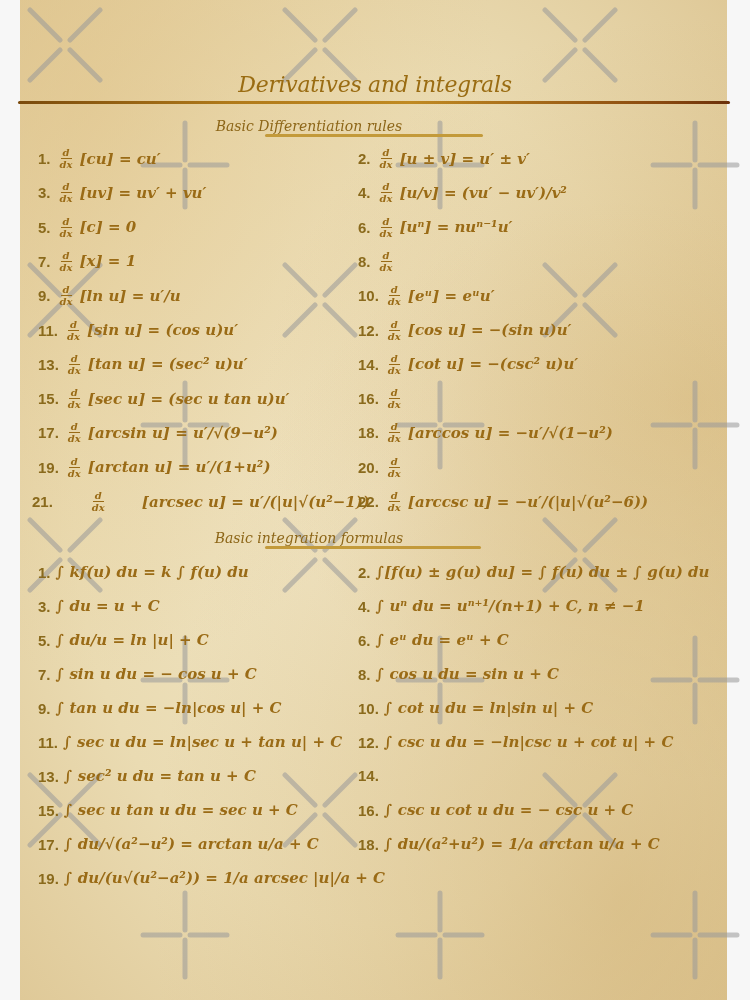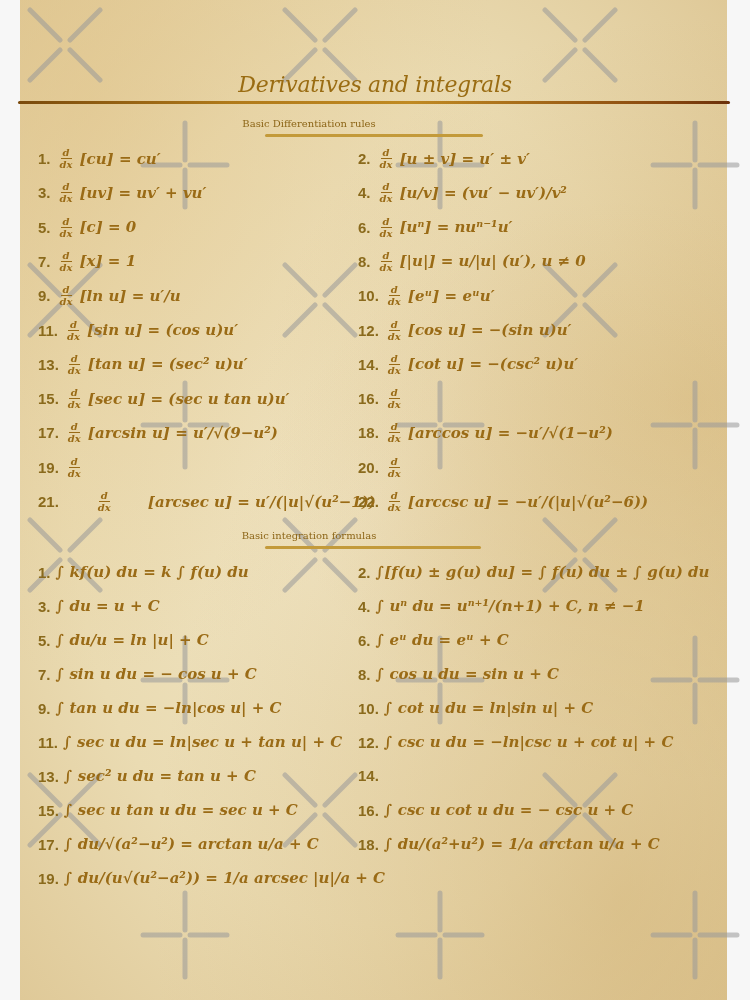--- a/index.html
+++ b/index.html
@@ -20,21 +20,21 @@
     font-family:"DejaVu Serif", serif; font-style:italic; font-size:22px; color:#9a6c12;
     letter-spacing:-0.3px;
   }
   .title-rule {
     position:absolute; left:18px; top:101px; width:712px; height:3px;
     background:linear-gradient(90deg,#7a4a0c,#b07a1a 30%,#c08a22 55%,#8a4a10 90%,#6a300a);
     border-radius:2px;
   }
   .section-head {
     position:absolute; left:0; width:618px; text-align:center;
-    font-family:"DejaVu Serif", serif; font-size:10px; color:#8d6618;
+    font-family:"DejaVu Serif", serif; font-style:italic; font-size:14px; color:#8d6618;
   }
   .section-rule {
     position:absolute; height:3px; background:#c39a3a; border-radius:2px;
   }
   .formula {
     position:absolute; font-family:"DejaVu Serif", serif; font-size:15px; font-weight:bold;
     color:#9a6b16; white-space:nowrap; display:flex; align-items:center; gap:3px;
     font-style:italic;
   }
   .formula .num {
@@ -314,21 +314,20 @@
         <span class="d">dx</span>
       </span>
       <span>[x] = 1</span>
     </div>
     <div class="formula" style="left: 358px; top: 249.9px;">
       <span class="num">8.</span>
       <span class="frac">
         <span class="n">d</span>
         <span class="d">dx</span>
       </span>
-      <span>[|u|] = u/|u| (u′), u ≠ 0</span>
     </div>
     <div class="formula" style="left: 38px; top: 284.2px;">
       <span class="num">9.</span>
       <span class="frac">
         <span class="n">d</span>
         <span class="d">dx</span>
       </span>
       <span>[ln u] = u′/u</span>
     </div>
     <div class="formula" style="left: 358px; top: 284.2px;">
@@ -401,29 +400,30 @@
         <span class="d">dx</span>
       </span>
       <span>[arccos u] = −u′/√(1−u²)</span>
     </div>
     <div class="formula" style="left: 38px; top: 455.7px;">
       <span class="num">19.</span>
       <span class="frac">
         <span class="n">d</span>
         <span class="d">dx</span>
       </span>
+      <span>[arctan u] = u′/(1+u²)</span>
     </div>
     <div class="formula" style="left: 358px; top: 455.7px;">
       <span class="num">20.</span>
       <span class="frac">
         <span class="n">d</span>
         <span class="d">dx</span>
       </span>
     </div>
-    <div class="formula" style="left: 38px; top: 490px; gap: 33px;">
+    <div class="formula" style="left: 32px; top: 490px; gap: 33px;">
       <span class="num">21.</span>
       <span class="frac">
         <span class="n">d</span>
         <span class="d">dx</span>
       </span>
       <span>[arcsec u] = u′/(|u|√(u²−1))</span>
     </div>
     <div class="formula" style="left: 358px; top: 490px;">
       <span class="num">22.</span>
       <span class="frac">

